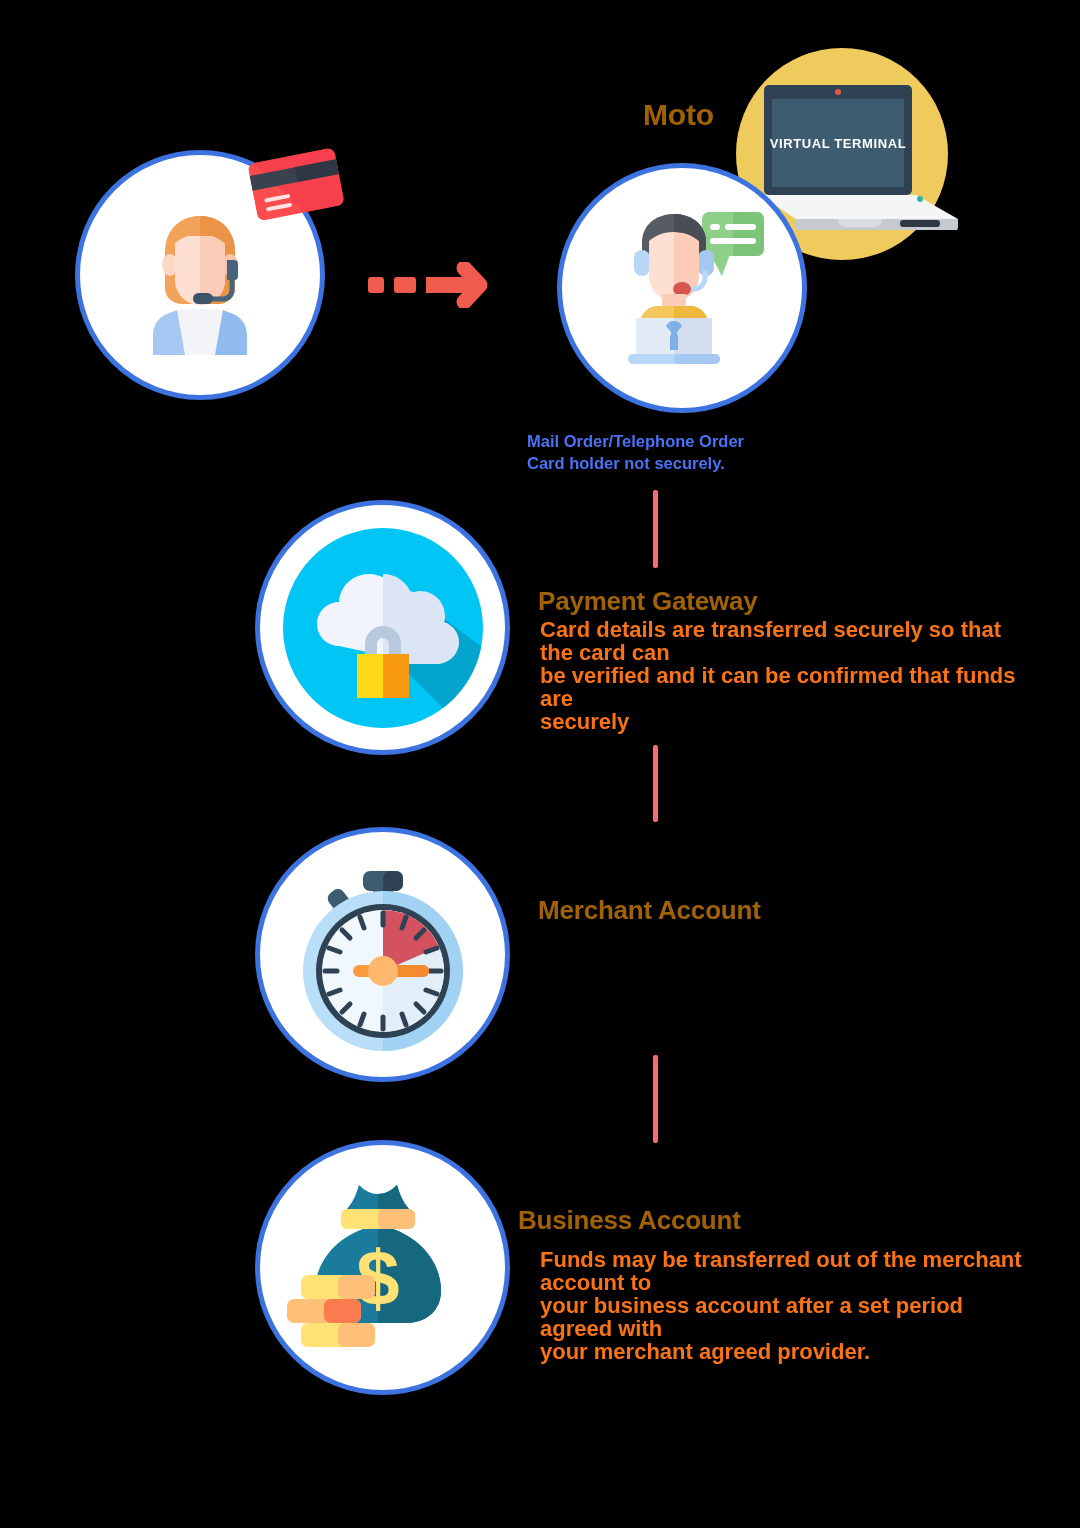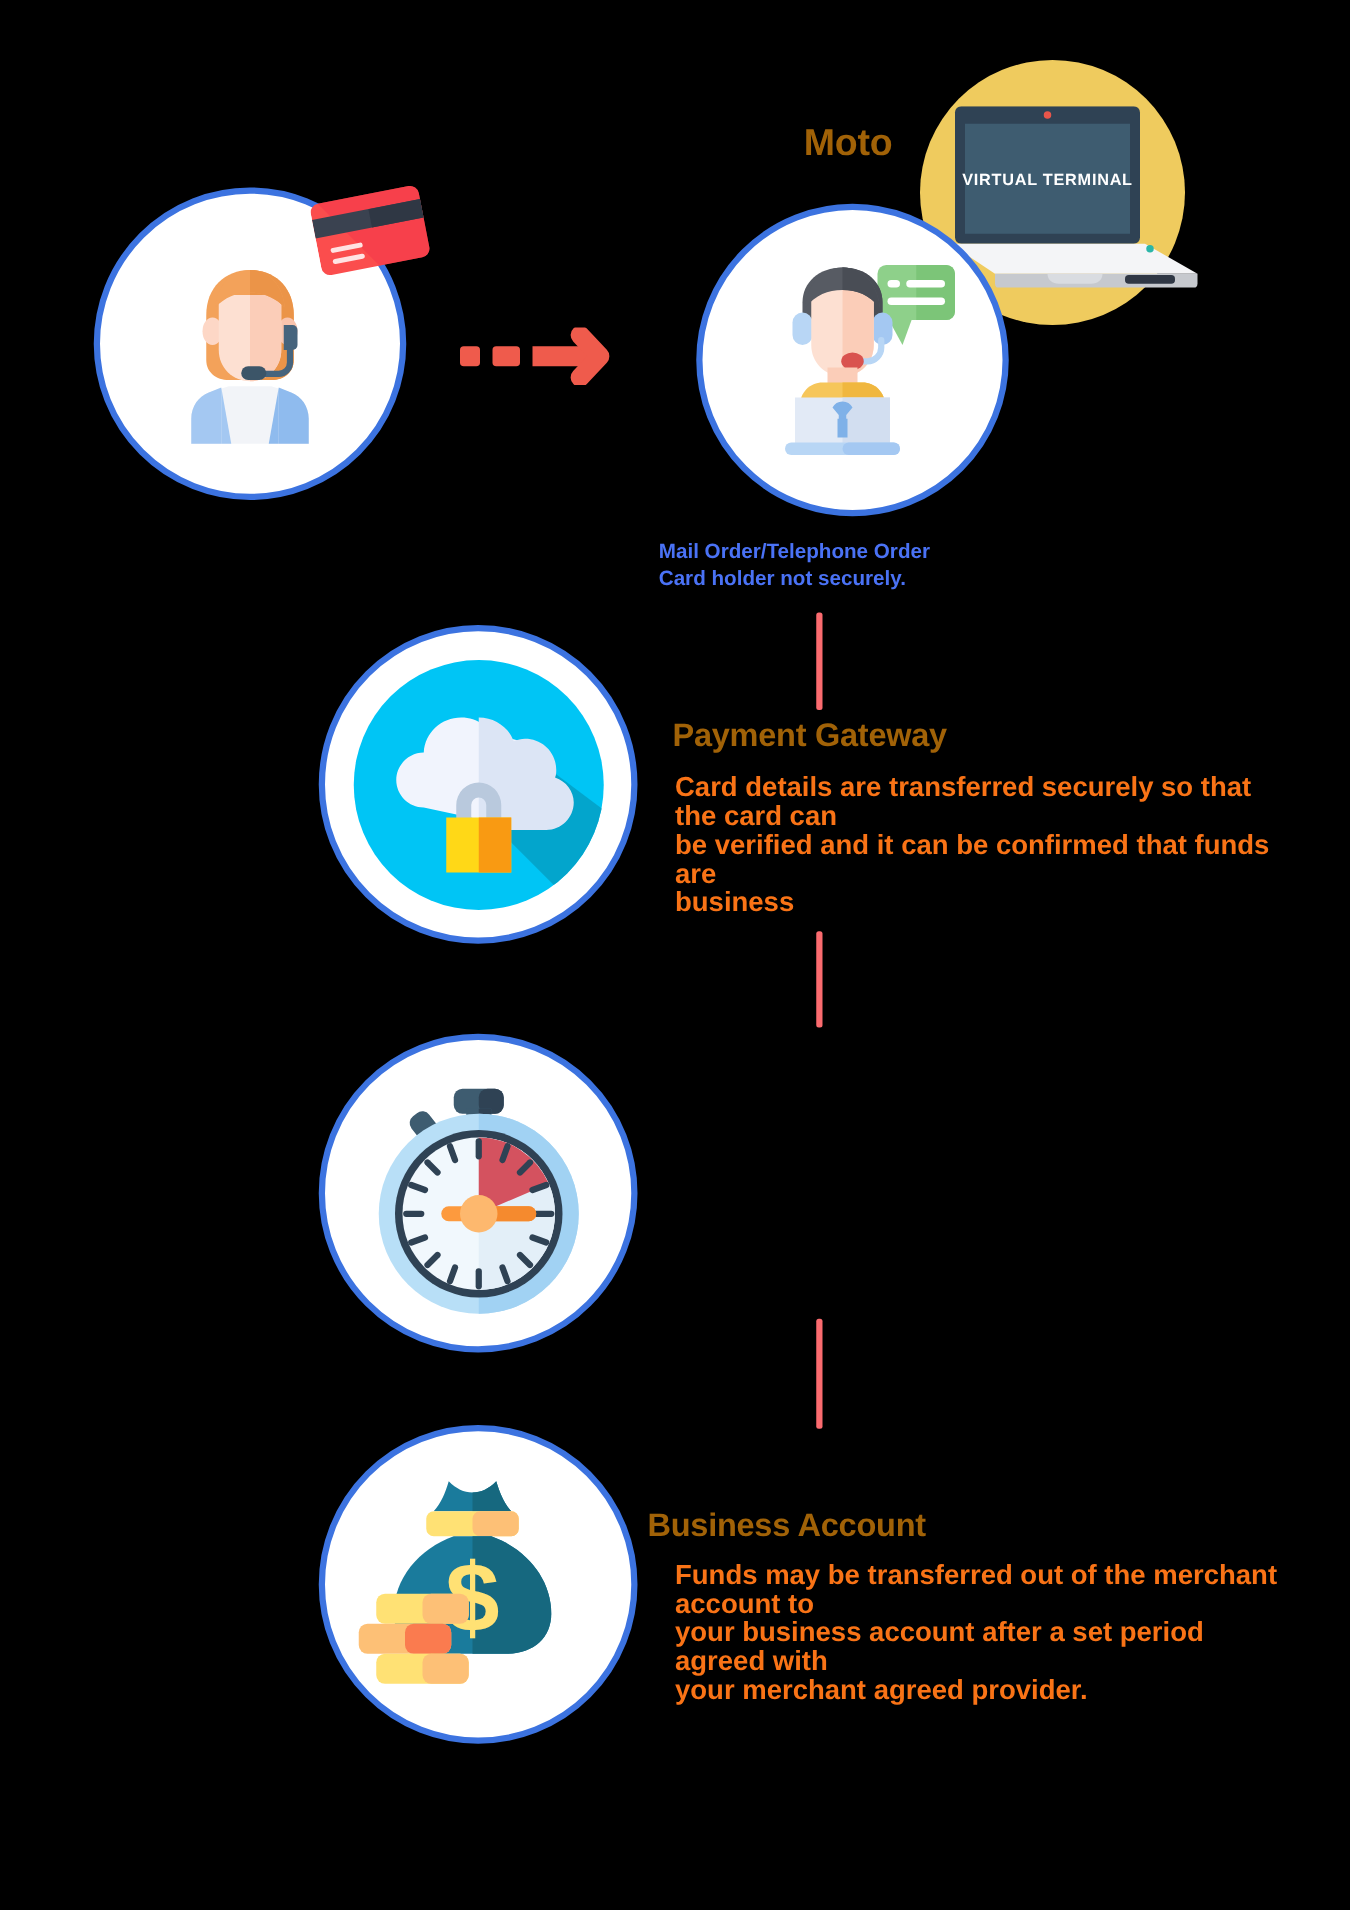--- a/index.html
+++ b/index.html
@@ -187,25 +187,25 @@
         <path d="M100 46c13 0 24 8 28 19 3-1 6-2 9-2 14 0 25 11 25 25 0 2 0 4-1 6 9 3 15 11 15 20 0 12-10 22-22 22h-54z" fill="#dce5f5"></path>
 
         <path d="M82 132v-16a18 18 0 0 1 36 0v16h-12v-16a6 6 0 0 0-12 0v16z" fill="#b9c9dd"></path>
 
         <rect x="74" y="126" width="52" height="44" fill="#ffd817"></rect>
         <rect x="100" y="126" width="26" height="44" fill="#f99a12"></rect>
       </svg>
     </div>
   </div>
 
-  <div class="heading" style="left:538px; top:573px; font-size:26px;">Payment Gateway</div>
+  <div class="heading" style="left:538px; top:586px; font-size:26px;">Payment Gateway</div>
   <div class="body" style="left:540px; top:618px; width:480px;">
     <div>Card details are transferred securely so that the card can</div>
     <div>be verified and it can be confirmed that funds are</div>
-    <div>business</div>
+    <div>securely</div>
   </div>
 
   <div class="circle" style="left:255px; top:827px; width:255px; height:255px;">
     <svg width="196" height="196" viewBox="0 0 196 196">
 
       <rect x="78" y="14" width="40" height="20" rx="7" fill="#3e5c70"></rect>
       <rect x="98" y="14" width="20" height="20" rx="7" fill="#2f4254"></rect>
       <rect x="88" y="30" width="20" height="22" fill="#3e5c70"></rect>
       <rect x="98" y="30" width="10" height="22" fill="#2f4254"></rect>
 
@@ -239,20 +239,21 @@
         <line x1="75" y1="168" x2="79" y2="157"></line>
         <line x1="117" y1="71" x2="121" y2="60"></line>
       </g>
 
       <rect x="68" y="108" width="76" height="12" rx="6" fill="#fd9a3e"></rect>
       <rect x="98" y="108" width="46" height="12" rx="6" fill="#f58a2e"></rect>
       <circle cx="98" cy="114" r="15" fill="#fdb86e"></circle>
     </svg>
   </div>
 
+  <div class="heading" style="left:538px; top:895px; font-size:26px;">Merchant Account</div>
 
   <div class="circle" style="left:255px; top:1140px; width:255px; height:255px;">
     <svg width="200" height="190" viewBox="0 0 200 190">
 
       <path d="M76 12c6 6 12 9 19 9s13-3 19-9c3 10 6 17 12 24H64c6-7 9-14 12-24z" fill="#1a7b9c"></path>
       <path d="M95 21c7 0 13-3 19-9 3 10 6 17 12 24H95z" fill="#16687f"></path>
 
       <rect x="58" y="36" width="74" height="20" rx="6" fill="#ffe174"></rect>
       <rect x="95" y="36" width="37" height="20" rx="6" fill="#fdc076"></rect>
 

